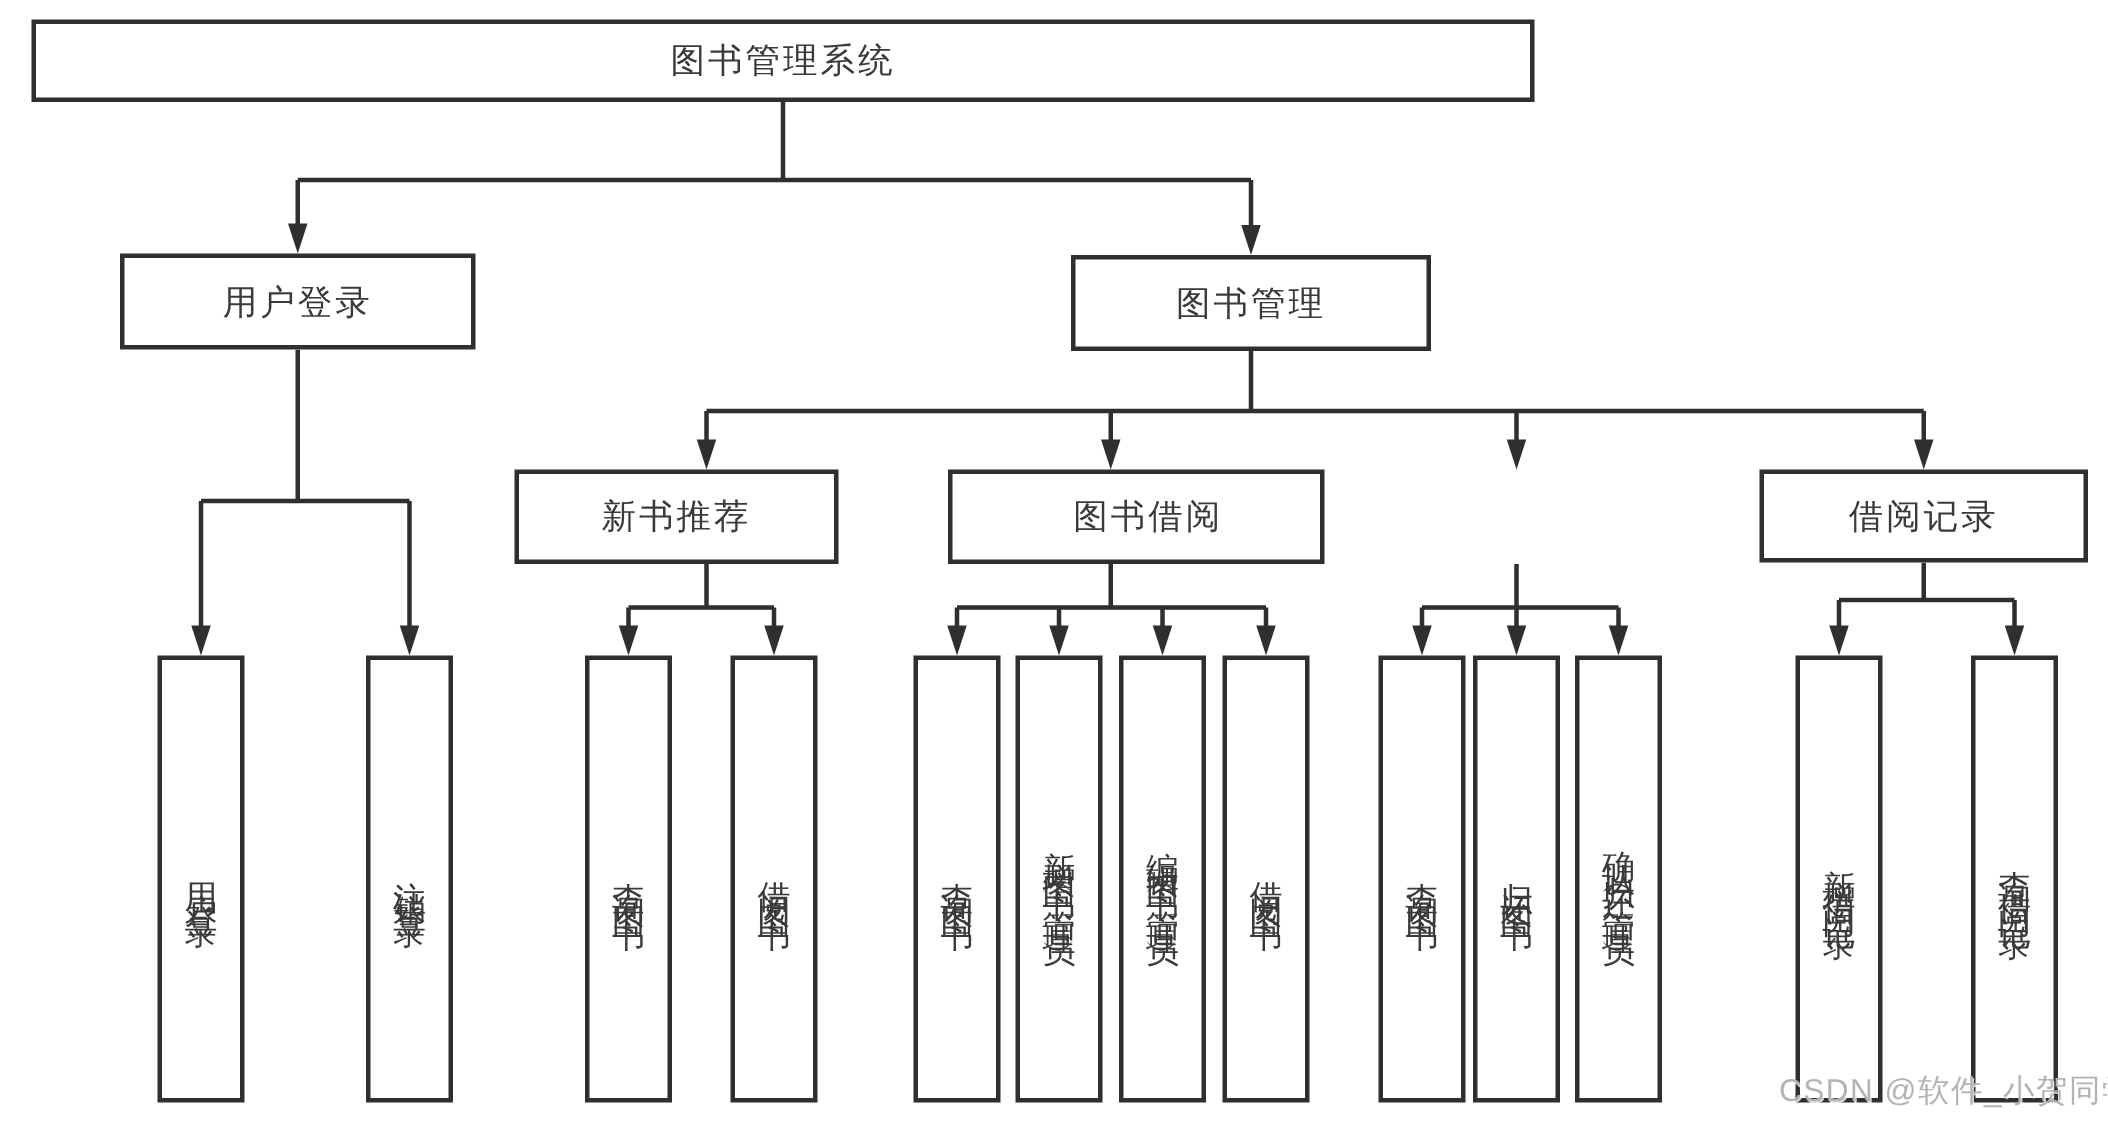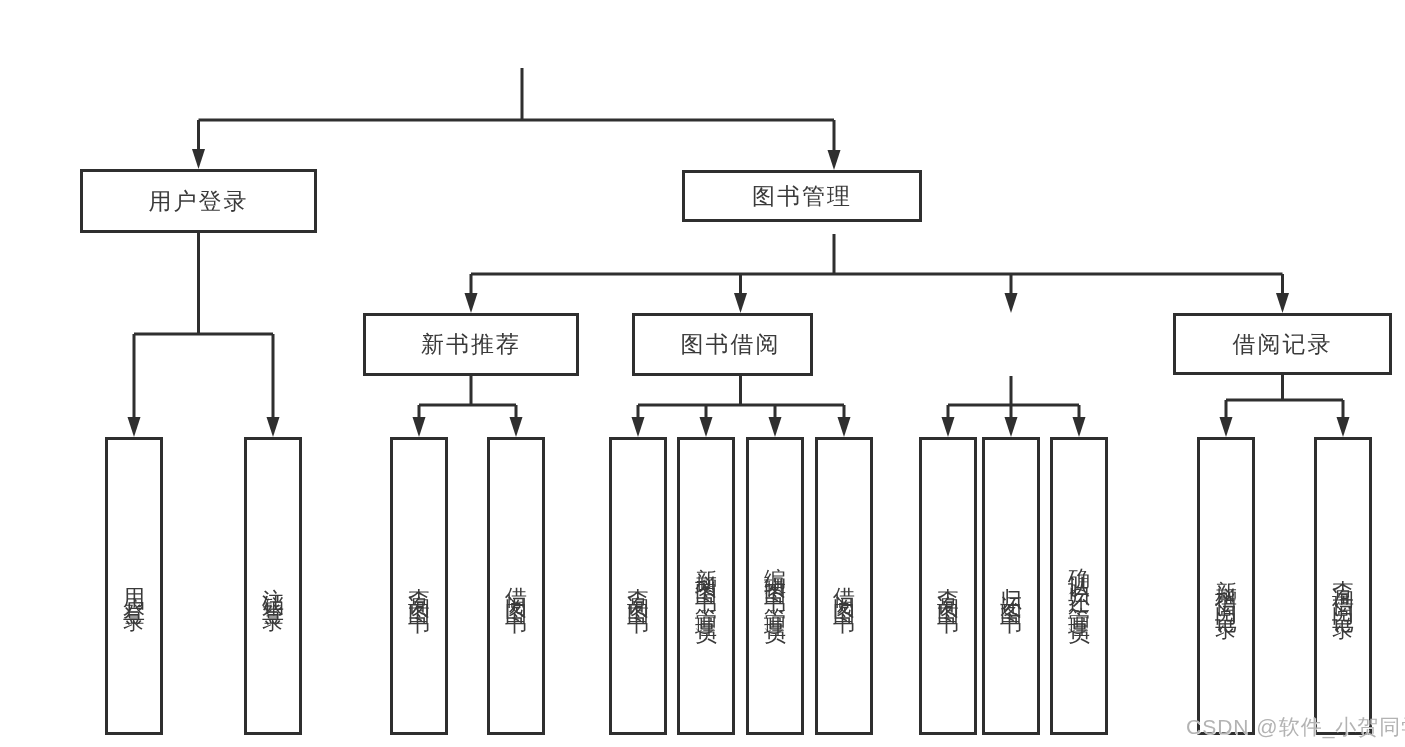--- a/index.html
+++ b/index.html
@@ -89,32 +89,35 @@
       <polygon points="768.5,417 781.5,417 775,437"></polygon>
       <polygon points="837.5,417 850.5,417 844,437"></polygon>
       <polygon points="941.5,417 954.5,417 948,437"></polygon>
       <polygon points="1004.5,417 1017.5,417 1011,437"></polygon>
       <polygon points="1072.5,417 1085.5,417 1079,437"></polygon>
       <polygon points="1219.5,417 1232.5,417 1226,437"></polygon>
       <polygon points="1336.5,417 1349.5,417 1343,437"></polygon>
     </g>
   </svg>
 
+  <div class="box hbox" style="left:21px; top:13px; width:1002px; height:55px;">
+    <span class="lbl">图书管理系统</span>
+  </div>
 
   <div class="box hbox" style="left:80px; top:169px; width:237px; height:64px;">
     <span class="lbl">用户登录</span>
   </div>
-  <div class="box hbox" style="left:682px; top:170px; width:240px; height:52px;">
+  <div class="box hbox" style="left:714px; top:170px; width:240px; height:64px;">
     <span class="lbl">图书管理</span>
   </div>
 
-  <div class="box hbox" style="left:363px; top:313px; width:216px; height:63px;">
+  <div class="box hbox" style="left:343px; top:313px; width:216px; height:63px;">
     <span class="lbl">新书推荐</span>
   </div>
-  <div class="box hbox" style="left:632px; top:313px; width:181px; height:63px;padding-left:16px;">
+  <div class="box hbox" style="left:632px; top:313px; width:251px; height:63px;padding-left:16px;">
     <span class="lbl">图书借阅</span>
   </div>
   <div class="box hbox" style="left:1173px; top:313px; width:219px; height:62px;">
     <span class="lbl">借阅记录</span>
   </div>
 
   <div class="box vbox" style="left:105px; top:437px; width:58px; height:298px;">
     <span class="lbl">用户登录</span>
   </div>
   <div class="box vbox" style="left:244px; top:437px; width:58px; height:298px;">

